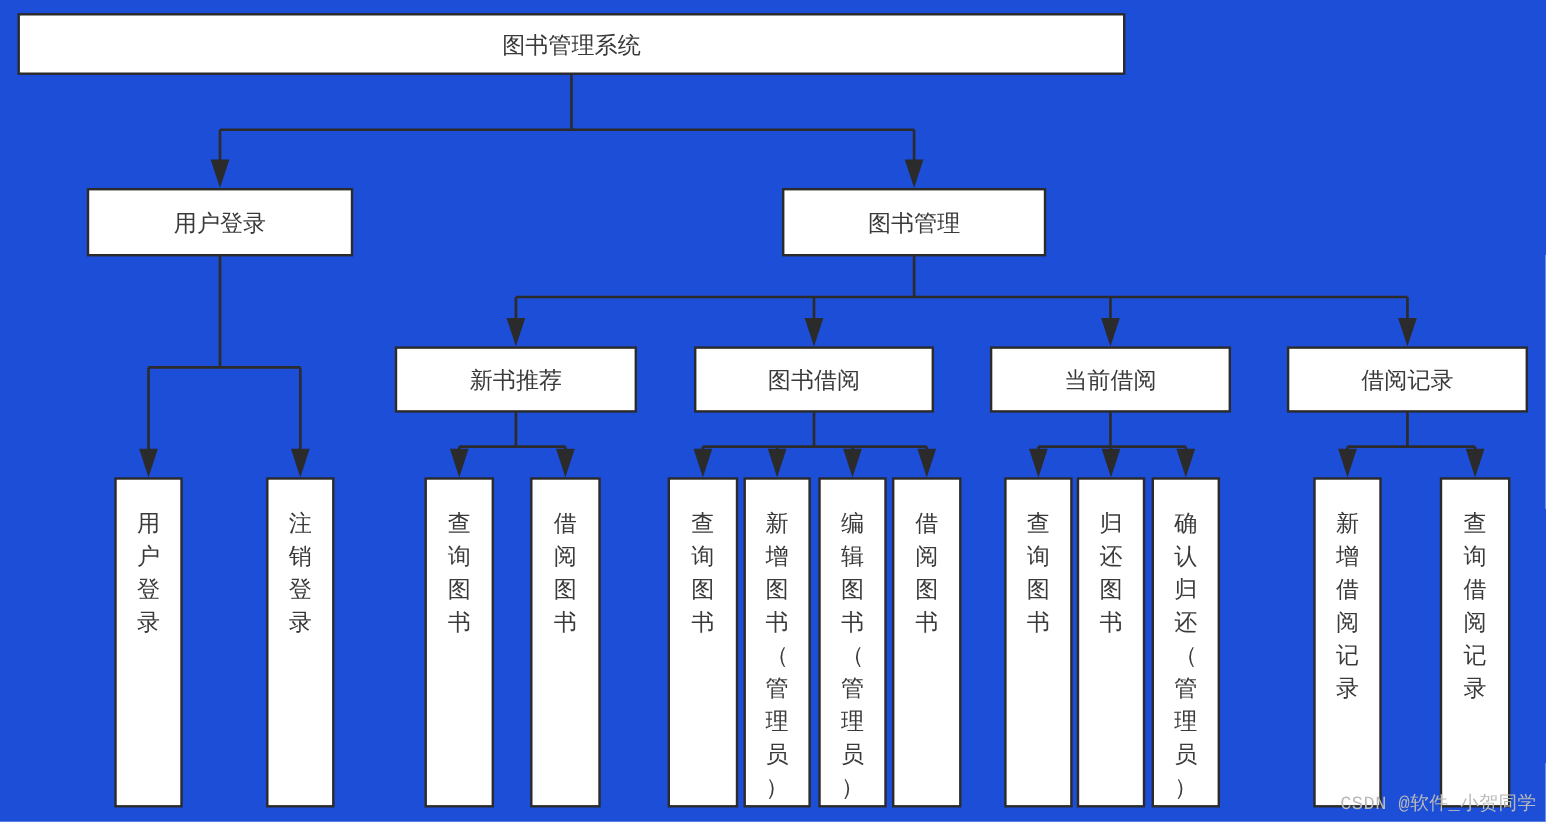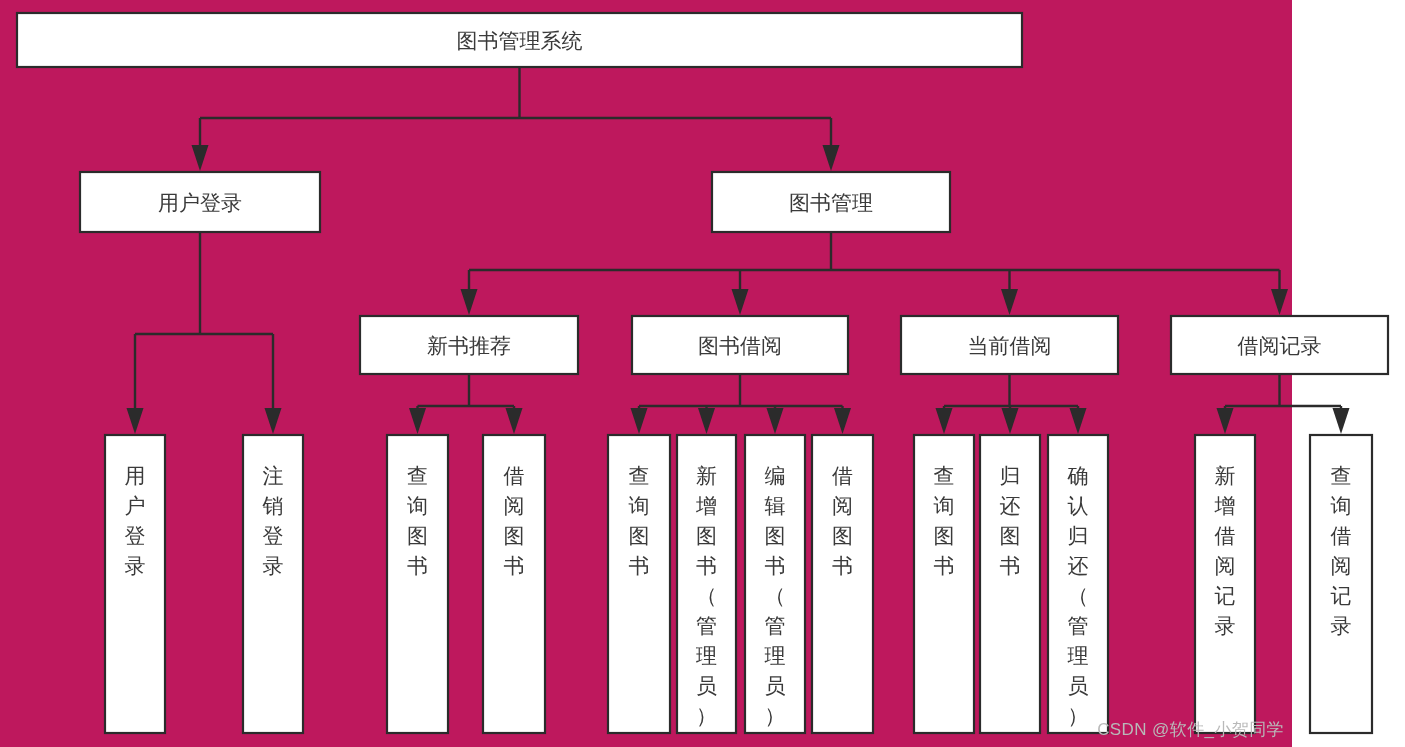--- a/index.html
+++ b/index.html
@@ -10,23 +10,23 @@
   }
   body {
     width: 1405px;
     height: 747px;
     font-family: "DejaVu Sans", "Liberation Sans", sans-serif;
     overflow: hidden;
     position: relative;
   }
   #diagram-root {
     position: relative;
-    width: 1292px;
+    width: 1405px;
     height: 747px;
-    background: #be185d;
+    background: #1d4ed8;
   }
   svg#tree-svg {
     position: absolute;
     left: 0;
     top: 0;
     width: 1405px;
     height: 747px;
     display: block;
   }
   .node-box {
@@ -53,21 +53,21 @@
   .node-label.horizontal {
     font-size: 21px;
   }
   .node-label.vertical {
     font-size: 21px;
   }
   .watermark-text {
     position: absolute;
     right: 8px;
     bottom: 6px;
-    font-family: Liberation Sans, sans-serif;
+    font-family: Liberation Mono, monospace;
     font-size: 17px;
     color: #b9b9b9;
     white-space: nowrap;
     user-select: none;
     letter-spacing: 0.4px;
   }
 </style>
 </head>
 <body>
 

